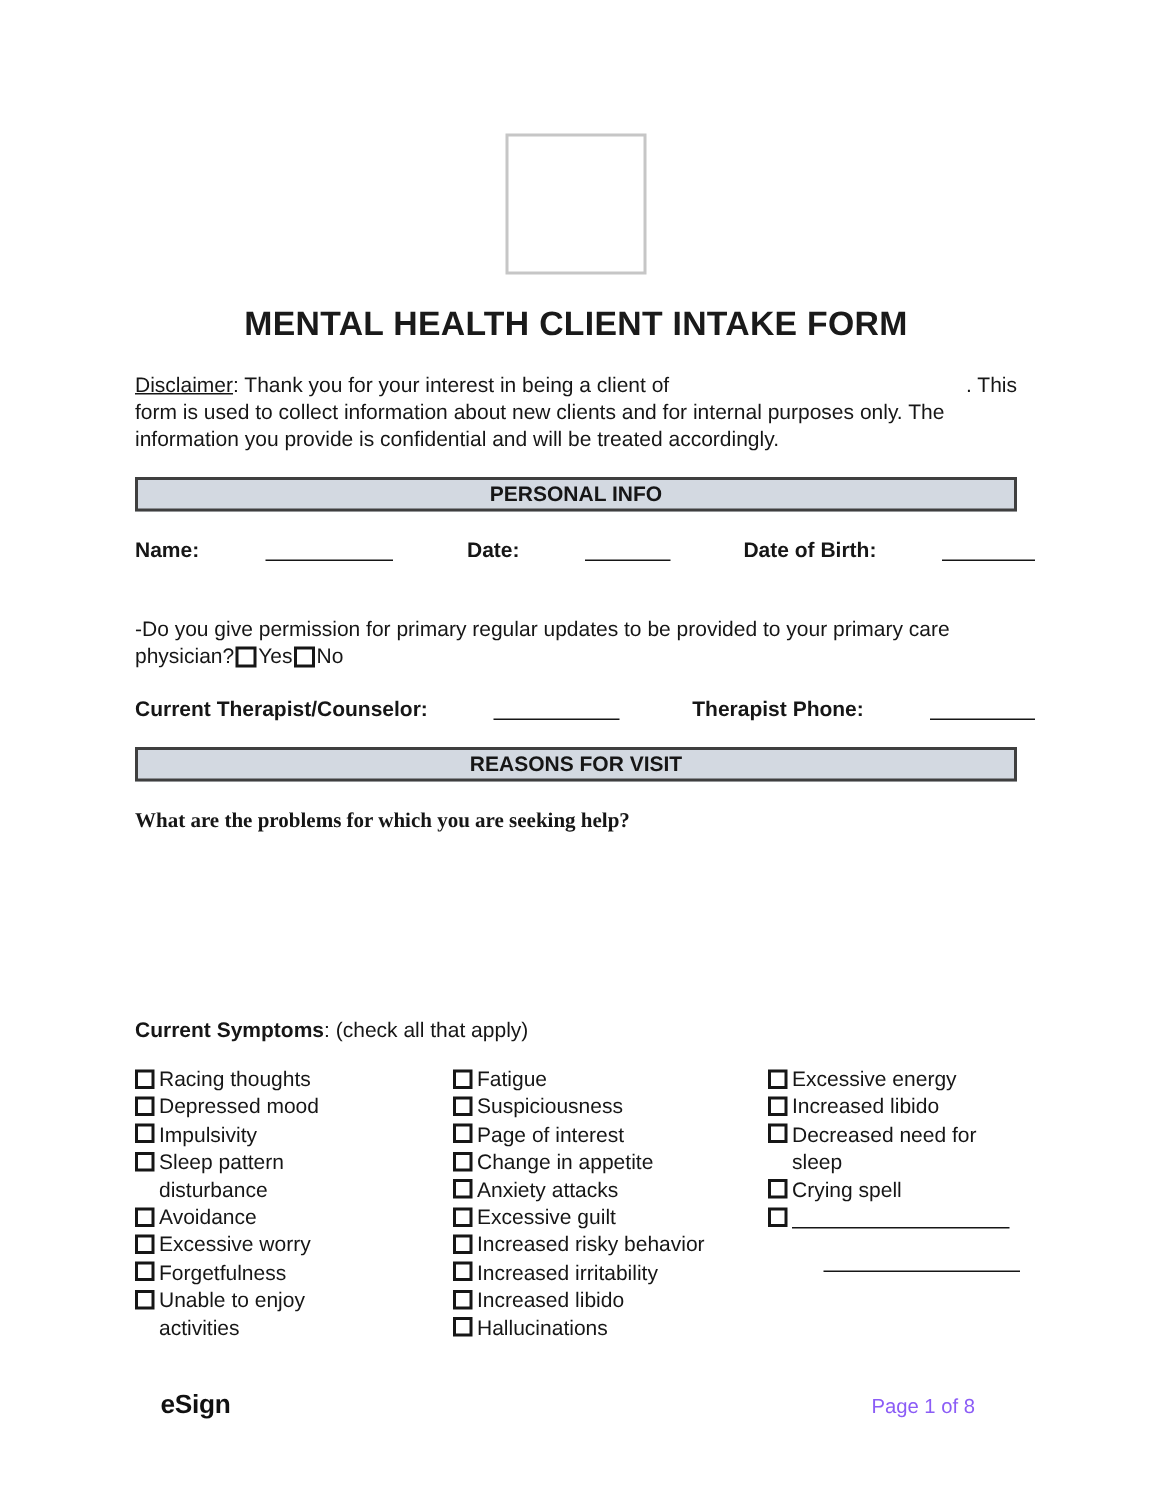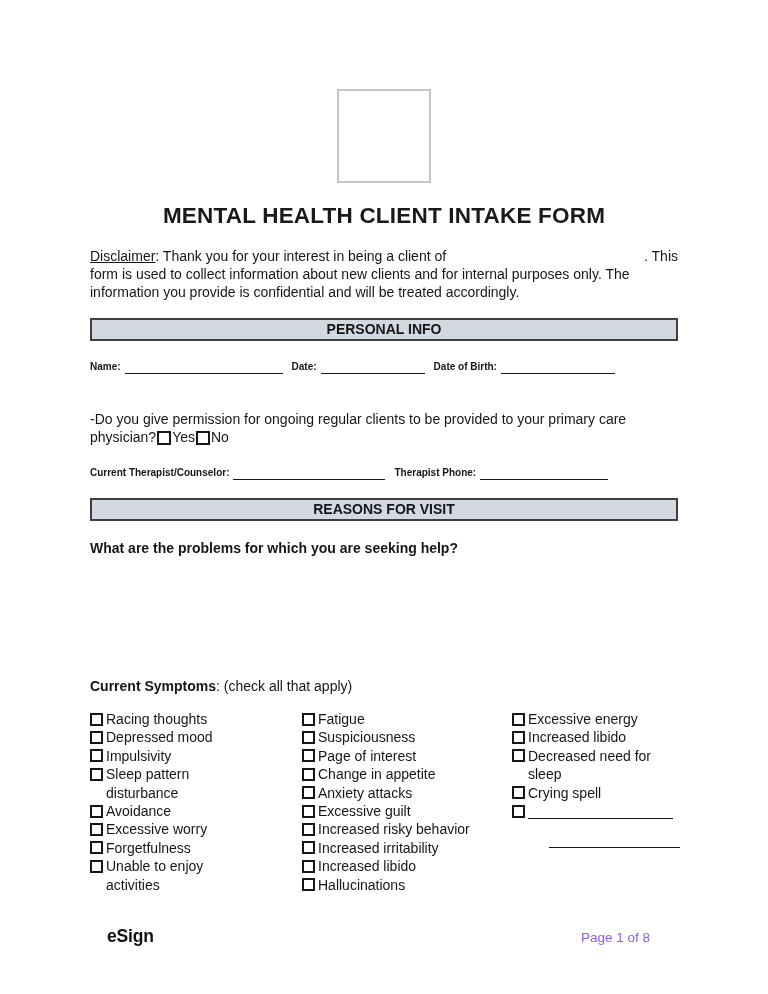--- a/index.html
+++ b/index.html
@@ -53,24 +53,25 @@
     font-weight:bold;
     font-size:14px;
     line-height:19px;
   }
   .bar-personal { top:318px; }
   .bar-reasons  { top:498px; }
   .row {
     position:absolute;
     left:90px;
     width:600px;
-    font-size:10px;
+    font-size:14px;
     white-space:nowrap;
     display:flex;
-    align-items:center;
+    align-items:flex-start;
+    gap:40px;
   }
   .row-name      { top:358px; }
   .row-pcp       { top:392px; }
   .row-therapist { top:464px; }
   .b { font-weight:bold; }
   .blank {
     display:inline-block;
     border-bottom:1.6px solid #161616;
     height:16px;
     margin-left:4px;
@@ -103,20 +104,21 @@
     background:#fff;
     display:inline-block;
     margin:0 1px;
     flex:0 0 14px;
   }
   .question {
     position:absolute;
     left:90px; top:540px;
     font-size:14px;
     font-weight:bold;
+    font-family:Liberation Serif, serif;
   }
   .sym-heading {
     position:absolute;
     left:90px; top:678px;
     font-size:14px;
   }
   .sym-col {
     position:absolute;
     top:710px;
     font-size:14px;
@@ -187,21 +189,21 @@
     <span class="b">Name:</span>
     <span class="blank w-name"></span>
     <span class="b ml">Date:</span>
     <span class="blank w-date"></span>
     <span class="b ml">Date of Birth:</span>
     <span class="blank w-dob"></span>
   </div>
 
 
   <div class="perm">
-    <div>-Do you give permission for ongoing regular clients to be provided to your primary care</div>
+    <div>-Do you give permission for primary regular updates to be provided to your primary care</div>
     <div class="perm-l2">
       <span>physician?</span>
       <span class="cb-inline"></span>
       <span>Yes</span>
       <span class="cb-inline"></span>
       <span>No</span>
     </div>
   </div>
 
   <div class="row row-therapist">

